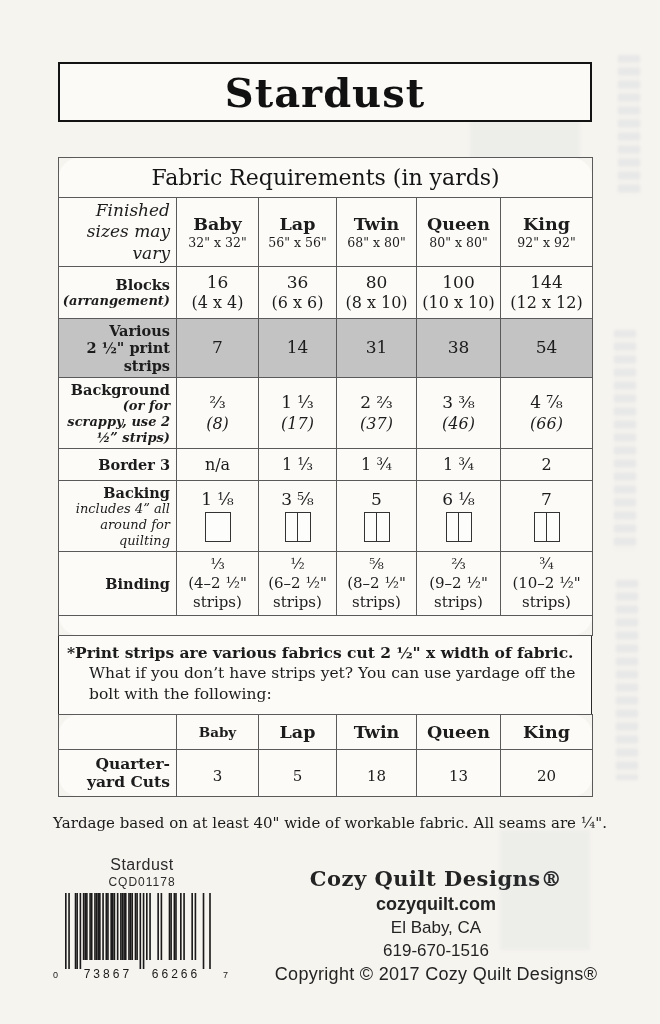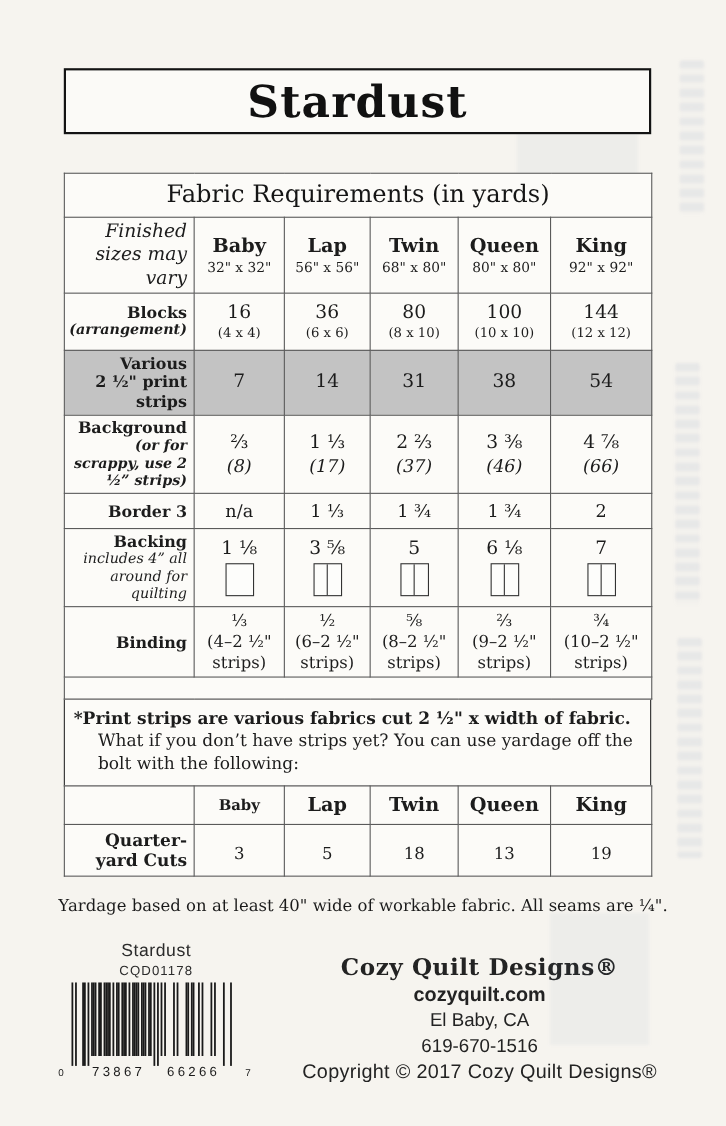--- a/index.html
+++ b/index.html
@@ -28,40 +28,40 @@
     border:2.5px solid #131313;
     background:#fbfaf7;
     display:flex; align-items:center; justify-content:center;
   }
   .title-box h1 {
     font-family:"DejaVu Serif", serif;
     font-size:40px; font-weight:700; letter-spacing:1px; color:#111;
   }
 
   
-  table { border-collapse:collapse; table-layout:fixed; }
+  table { border-collapse:collapse; table-layout:fixed;border-radius:23px; }
   .fabric-table {
     position:relative;
     margin:35px 0 0 58px;
     width:534px;
     background:#fcfbf8;
     border:1.5px solid #2a2a2a;
   }
   .fabric-table td { border:1px solid #5a5a5a; vertical-align:middle; }
   .t-title td { height:40px; text-align:center; font-size:22px; color:#151515; }
   .t-head td { height:50px; text-align:center; }
   .corner { font-style:italic; font-size:17px; text-align:right !important; padding:2px 6px 2px 4px; line-height:1.25; }
   .cname { font-weight:700; font-size:17.5px; line-height:1.15; }
   .csize { font-size:12.5px; margin-top:1px; }
   .label-cell { text-align:right; padding:3px 6px 3px 3px; line-height:1.2; }
   .label-main { font-weight:700; font-size:14.5px; }
   .label-sub { font-weight:700; font-style:italic; font-size:13px; }
   .label-sub-plain { font-style:italic; font-size:13px; }
   .val-cell { text-align:center; font-size:17px; line-height:1.25; padding:2px; }
-  .val-sub { font-size:12px; }
+  .val-sub { font-size:16px; }
   .val-sub-italic { font-style:italic; font-size:16px; }
   .row-blocks td { height:52px; }
   .row-strips td { height:44px; background:#c3c3c3; }
   .row-background td { height:60px; }
   .row-border td { height:32px; }
   .row-border .val-cell { font-size:16px; }
   .span-cell { text-align:center; font-size:19px; }
   .row-backing td { height:56px; }
   .row-binding td { height:62px; }
   .row-binding .val-cell { font-size:15px; line-height:1.25; padding:3px 8px; }
@@ -316,21 +316,21 @@
     <td>Twin</td>
     <td>Queen</td>
     <td>King</td>
   </tr>
   <tr class="cuts-row">
     <td class="cuts-label">Quarter-yard Cuts</td>
     <td class="cuts-val">3</td>
     <td class="cuts-val">5</td>
     <td class="cuts-val">18</td>
     <td class="cuts-val">13</td>
-    <td class="cuts-val">19</td>
+    <td class="cuts-val">20</td>
   </tr>
 </tbody>
   </table>
 
 <p class="yardage-note">Yardage based on at least 40" wide of workable fabric.  All seams are ¼".</p>
 
 <div class="bottom">
   <div class="bottom-left">
     <div class="pattern-name">Stardust</div>
     <div class="pattern-sku">CQD01178</div>

